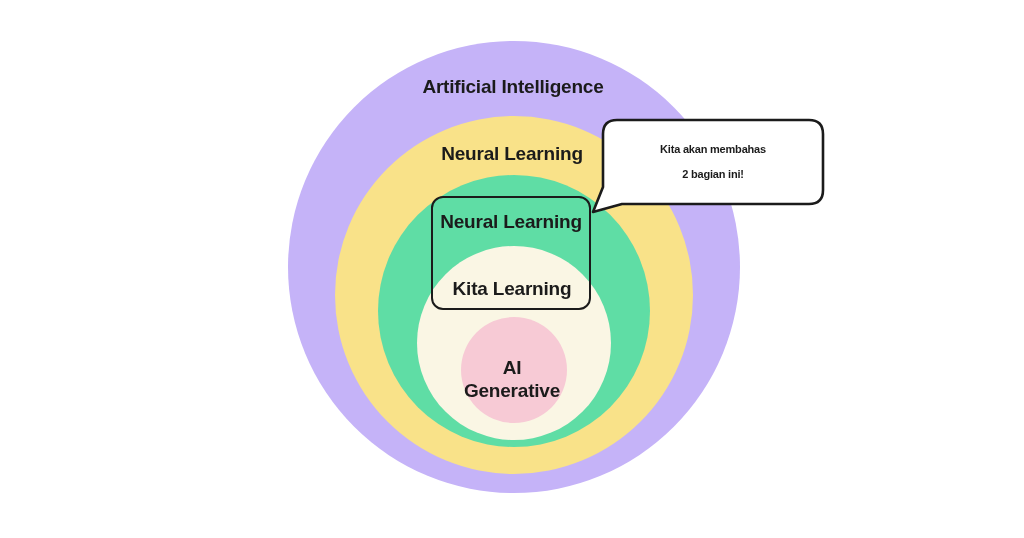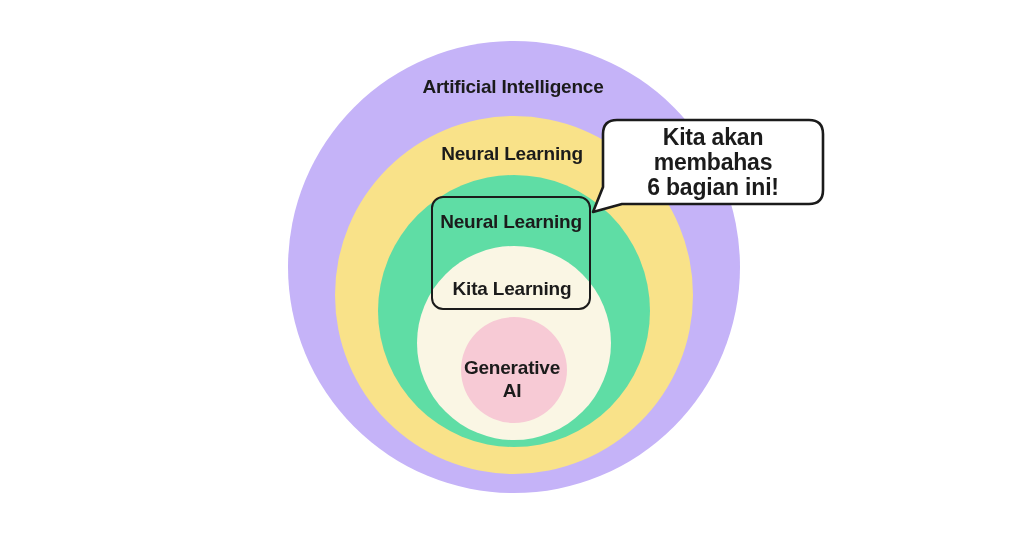--- a/index.html
+++ b/index.html
@@ -49,21 +49,21 @@
     left: 603px;
     top: 120px;
     width: 220px;
     height: 84px;
     display: flex;
     flex-direction: column;
     align-items: center;
     justify-content: center;
     text-align: center;
     font-weight: 700;
-    font-size: 23px;
+    font-size: 11px;
     line-height: 25px;
     letter-spacing: -0.2px;
     color: var(--text-color, #1b1b1b);
     border-radius: 27px;
   }
   .bubble-text .line {
     display: block;
   }
 </style>
 </head>
@@ -84,22 +84,22 @@
 
   <div class="lbl" style="left:363px; top:75px;">Artificial Intelligence</div>
 
   <div class="lbl" style="left:362px; top:142px;">Neural Learning</div>
 
   <div class="lbl" style="left:361px; top:210px;">Neural Learning</div>
 
   <div class="lbl" style="left:362px; top:277px;">Kita Learning</div>
 
   <div class="lbl" style="left:362px; top:356px;">
+    <span class="line">AI</span>
     <span class="line">Generative</span>
-    <span class="line">AI</span>
   </div>
 
   <div class="bubble-text">
     <span class="line">Kita akan membahas</span>
-    <span class="line">6 bagian ini!</span>
+    <span class="line">2 bagian ini!</span>
   </div>
 
 </div>
 
 </body></html>

